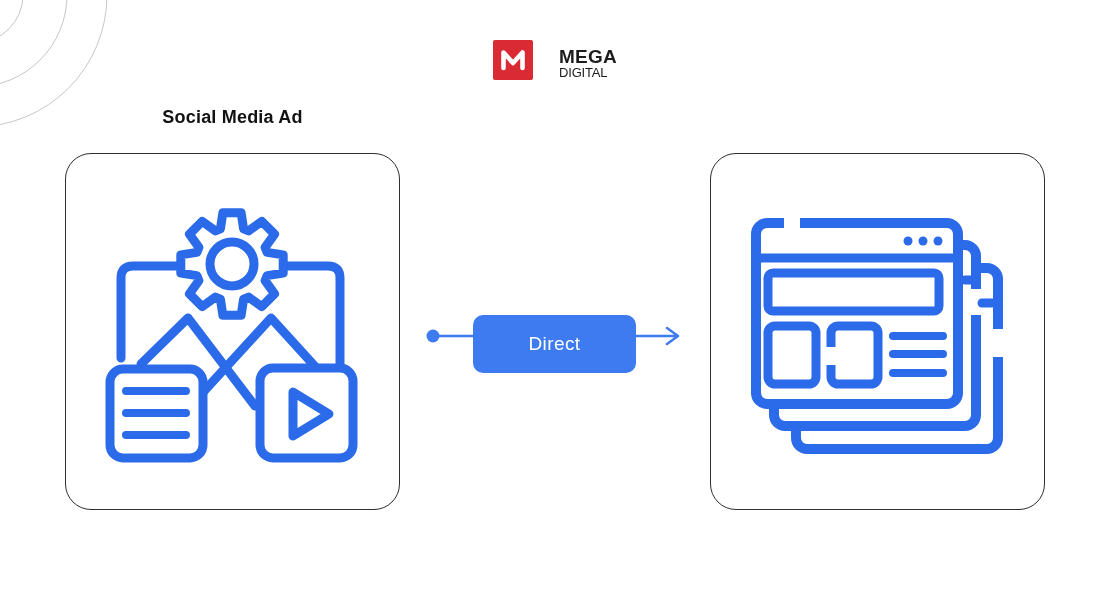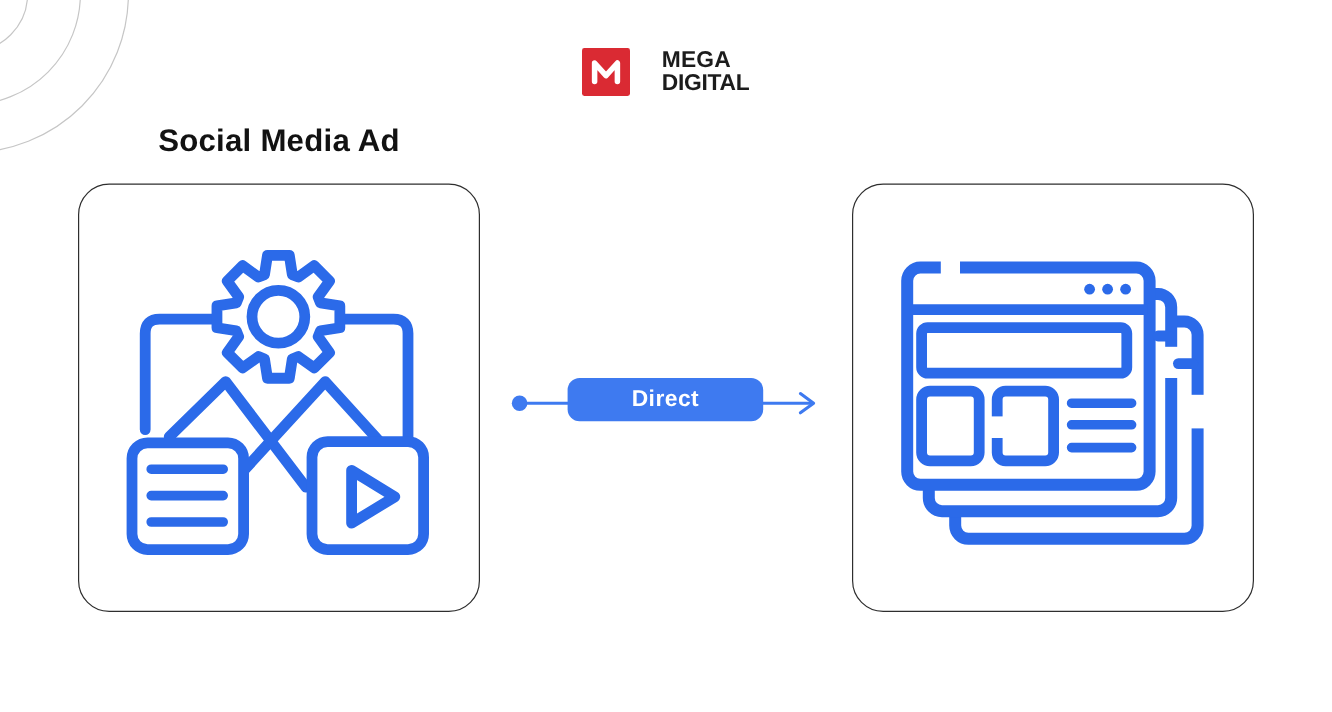--- a/index.html
+++ b/index.html
@@ -21,29 +21,29 @@
   
   .logo {
     position: absolute;
     left: 0; right: 0; top: 40px;
     display: flex; justify-content: center; align-items: flex-end;
     gap: 26px;
   }
   .logo-mark { width: 40px; height: 40px; display: block; }
   .logo-text { display: flex; flex-direction: column; justify-content: center; color: #1c1c1c; }
   .logo-line1 { font-size: 19px; font-weight: bold; line-height: 1.0; letter-spacing: 0.2px; }
-  .logo-line2 { font-size: 19px; font-weight: bold; line-height: 1.05; letter-spacing: -0.2px; }
+  .logo-line2 { font-size: 13px; font-weight: normal; line-height: 1.05; letter-spacing: -0.2px; }
 
   
   .node-title {
     position: absolute;
     top: 100px;
     height: 34px;
     display: flex; align-items: center; justify-content: center;
-    font-size: 26px;
+    font-size: 18px;
     font-weight: bold;
     color: #121212;
     letter-spacing: 0.2px;
   }
   .title-left  { left: 65px;  width: 335px; }
   .title-right { left: 710px; width: 335px; }
 
   
   .node-card {
     position: absolute;
@@ -64,27 +64,27 @@
   .blu  { stroke: #2b6ae9; fill: none; stroke-linecap: round; stroke-linejoin: round; }
   .bluf { stroke: #2b6ae9; fill: #ffffff; stroke-linecap: round; stroke-linejoin: round; }
   .wfill { fill: #ffffff; stroke: none; }
   .bdot { fill: #2b6ae9; stroke: none; }
 
   
   .connector-svg { position: absolute; left: 420px; top: 300px; }
   .direct-button {
     position: absolute;
     left: 473px; top: 315px;
-    width: 163px; height: 36px;
+    width: 163px; height: 58px;
     background: #3e7af0;
     border-radius: 10px;
     display: flex; align-items: center; justify-content: center;
     color: #ffffff;
     font-size: 19px;
-    font-weight: bold;
+    font-weight: normal;
     letter-spacing: 0.4px;
   }
 </style>
 </head>
 <body>
 
 <div class="page">
 
   <svg class="arcs" width="200" height="170" aria-hidden="true">
     <circle cx="-25" cy="-5" r="48"></circle>

